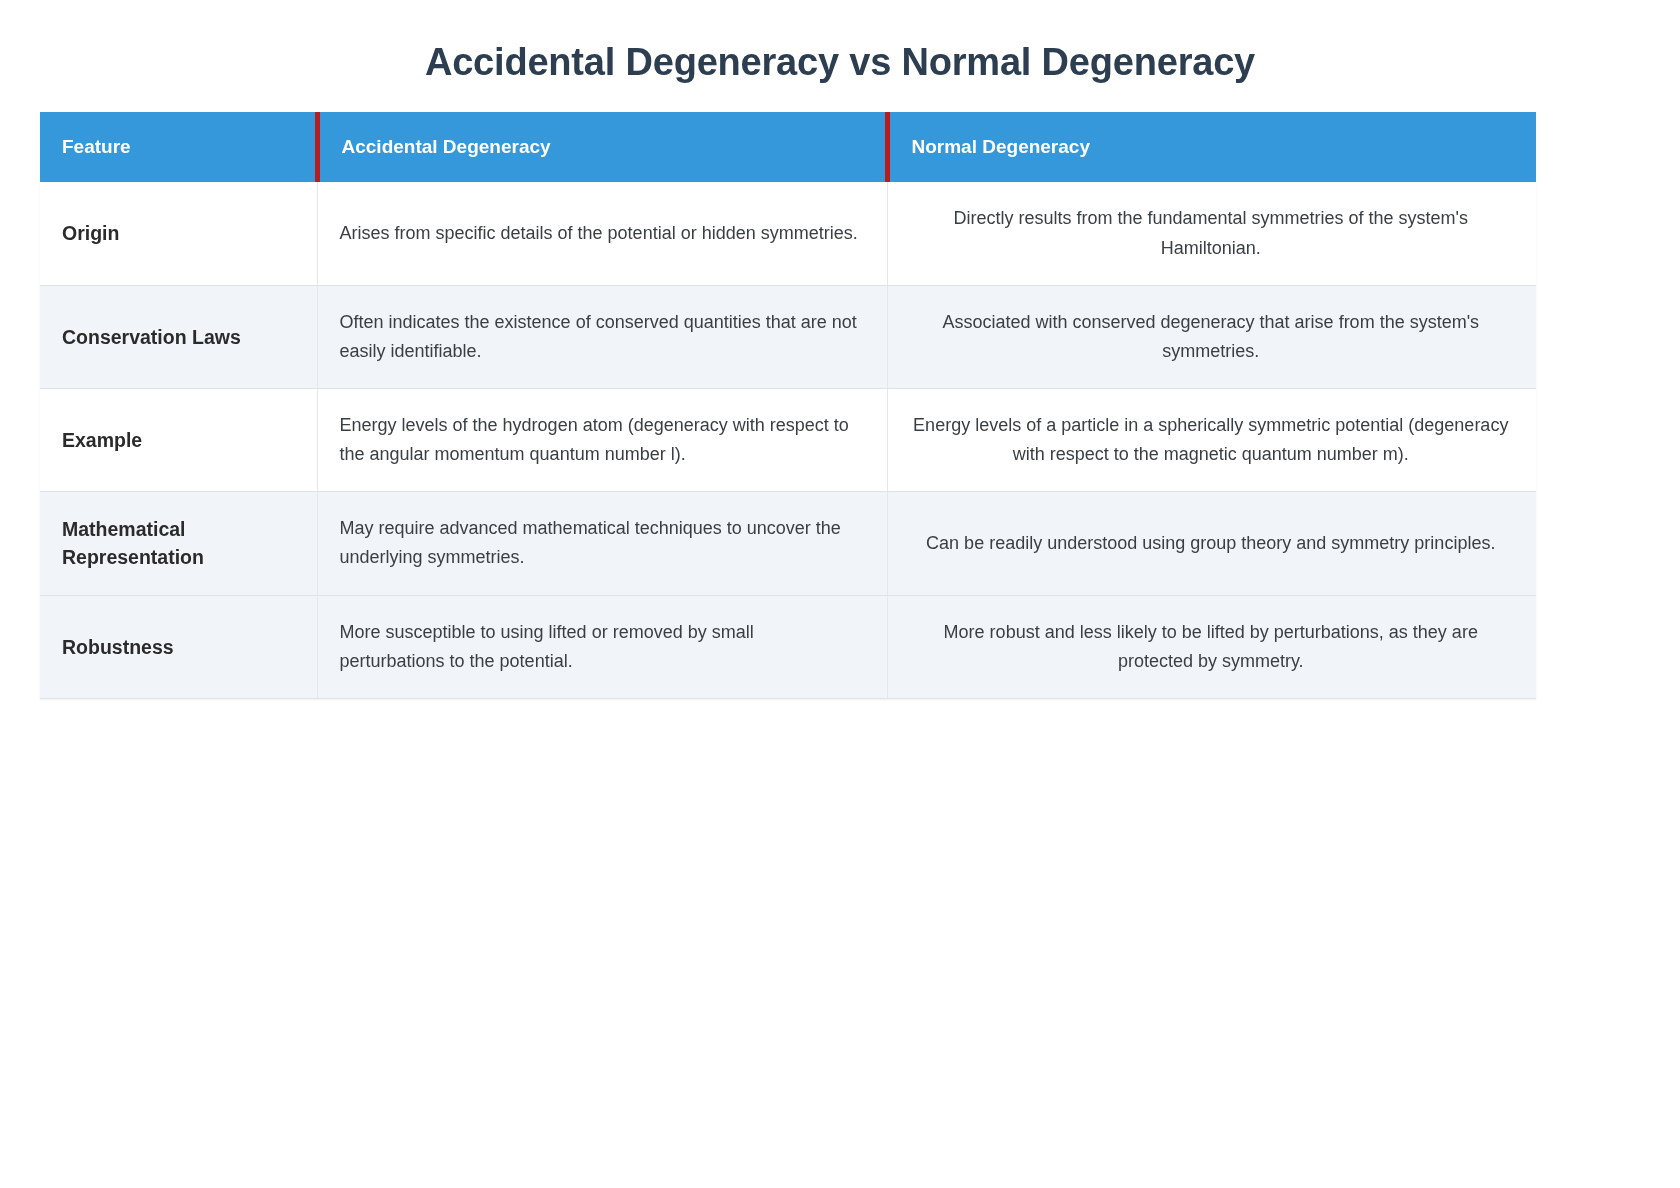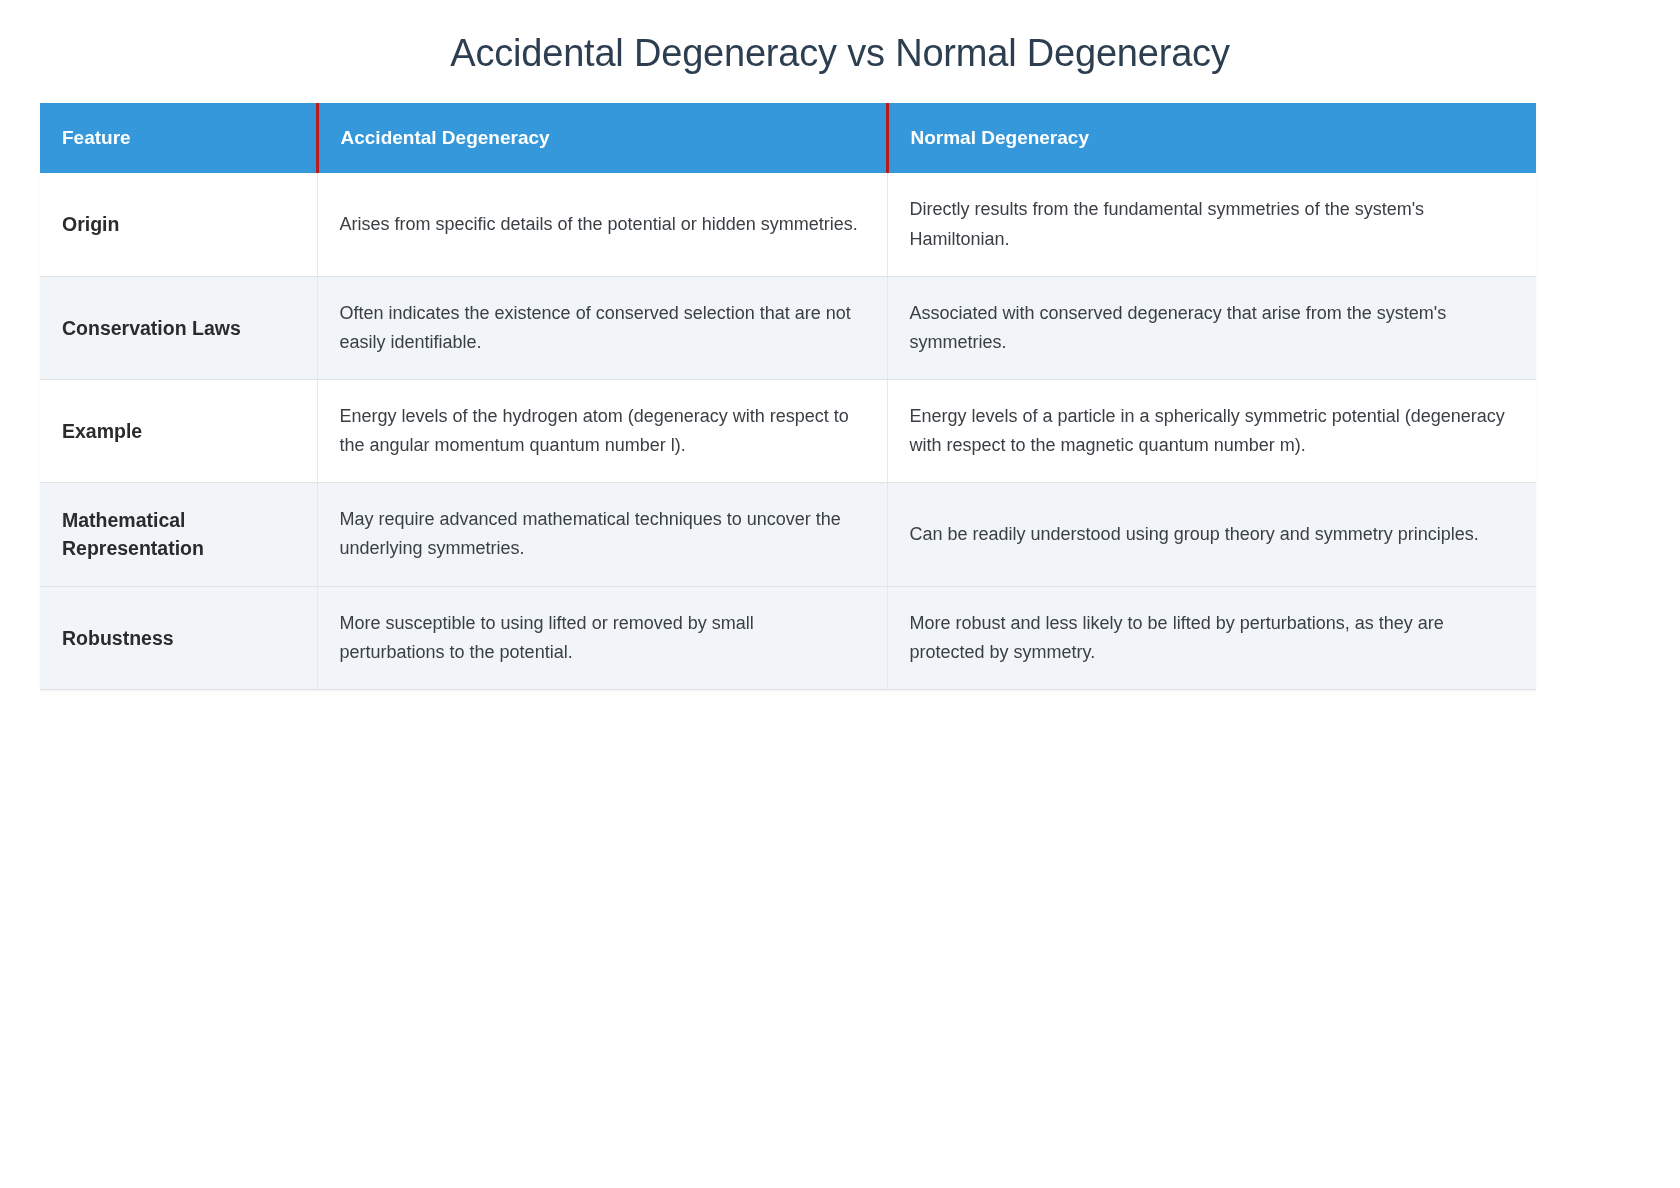--- a/index.html
+++ b/index.html
@@ -16,26 +16,26 @@
   .page {
     width: 1680px;
     height: 1188px;
     box-sizing: border-box;
     position: relative;
     overflow: hidden;
   }
   .title {
     text-align: center;
     font-size: 38px;
-    font-weight: normal;
+    font-weight: bold;
     color: #2c3e50;
     letter-spacing: -0.2px;
     padding-top: 28px;
     padding-bottom: 0;
-    margin: 3px 0 26px 0;
+    margin: 12px 0 26px 0;
     line-height: 1.2;
   }
   .table-wrap {
     margin: 0 40px 0 40px;
     width: 1496px;
     box-shadow: 0 1px 2px rgba(0,0,0,0.06);
   }
   table.cmp {
     border-collapse: collapse;
     width: 100%;
@@ -51,33 +51,33 @@
     color: #ffffff;
     font-size: 19px;
     font-weight: bold;
     text-align: left;
     padding: 24px 22px 24px 22px;
     border: none;
     vertical-align: middle;
     line-height: 1.2;
   }
   thead th.th-sep {
-    border-left: 3px solid #b91c1c;
+    border-left: 5px solid #b91c1c;
   }
   tbody td {
     font-size: 18px;
     color: #3a3f44;
     line-height: 1.62;
     padding: 22px 24px 22px 22px;
     vertical-align: middle;
     border-bottom: 1px solid #dfe3e6;
     border-right: 1px solid #e4e8eb;
     box-sizing: border-box;
   }
-  tbody td:last-child { border-right: none; }
+  tbody td:last-child { border-right: none; text-align: center; }
   tbody tr:last-child td { border-bottom: 1px solid #dfe3e6; }
   tbody td.feature {
     font-weight: bold;
     color: #2b2b2b;
     font-size: 19.5px;
     padding-left: 22px;
     padding-right: 14px;
     line-height: 1.45;
   }
   tbody tr.even td { background: #ffffff; }
@@ -105,21 +105,21 @@
         </tr>
       </thead>
       <tbody id="tbody">
           <tr class="even">
             <td class="feature">Origin</td>
             <td>Arises from specific details of the potential or hidden symmetries.</td>
             <td>Directly results from the fundamental symmetries of the system's Hamiltonian.</td>
           </tr>
           <tr class="odd">
             <td class="feature">Conservation Laws</td>
-            <td>Often indicates the existence of conserved selection that are not easily identifiable.</td>
+            <td>Often indicates the existence of conserved quantities that are not easily identifiable.</td>
             <td>Associated with conserved degeneracy that arise from the system's symmetries.</td>
           </tr>
           <tr class="even">
             <td class="feature">Example</td>
             <td>Energy levels of the hydrogen atom (degeneracy with respect to the angular momentum quantum number l).</td>
             <td>Energy levels of a particle in a spherically symmetric potential (degeneracy with respect to the magnetic quantum number m).</td>
           </tr>
           <tr class="odd">
             <td class="feature">Mathematical Representation</td>
             <td>May require advanced mathematical techniques to uncover the underlying symmetries.</td>

